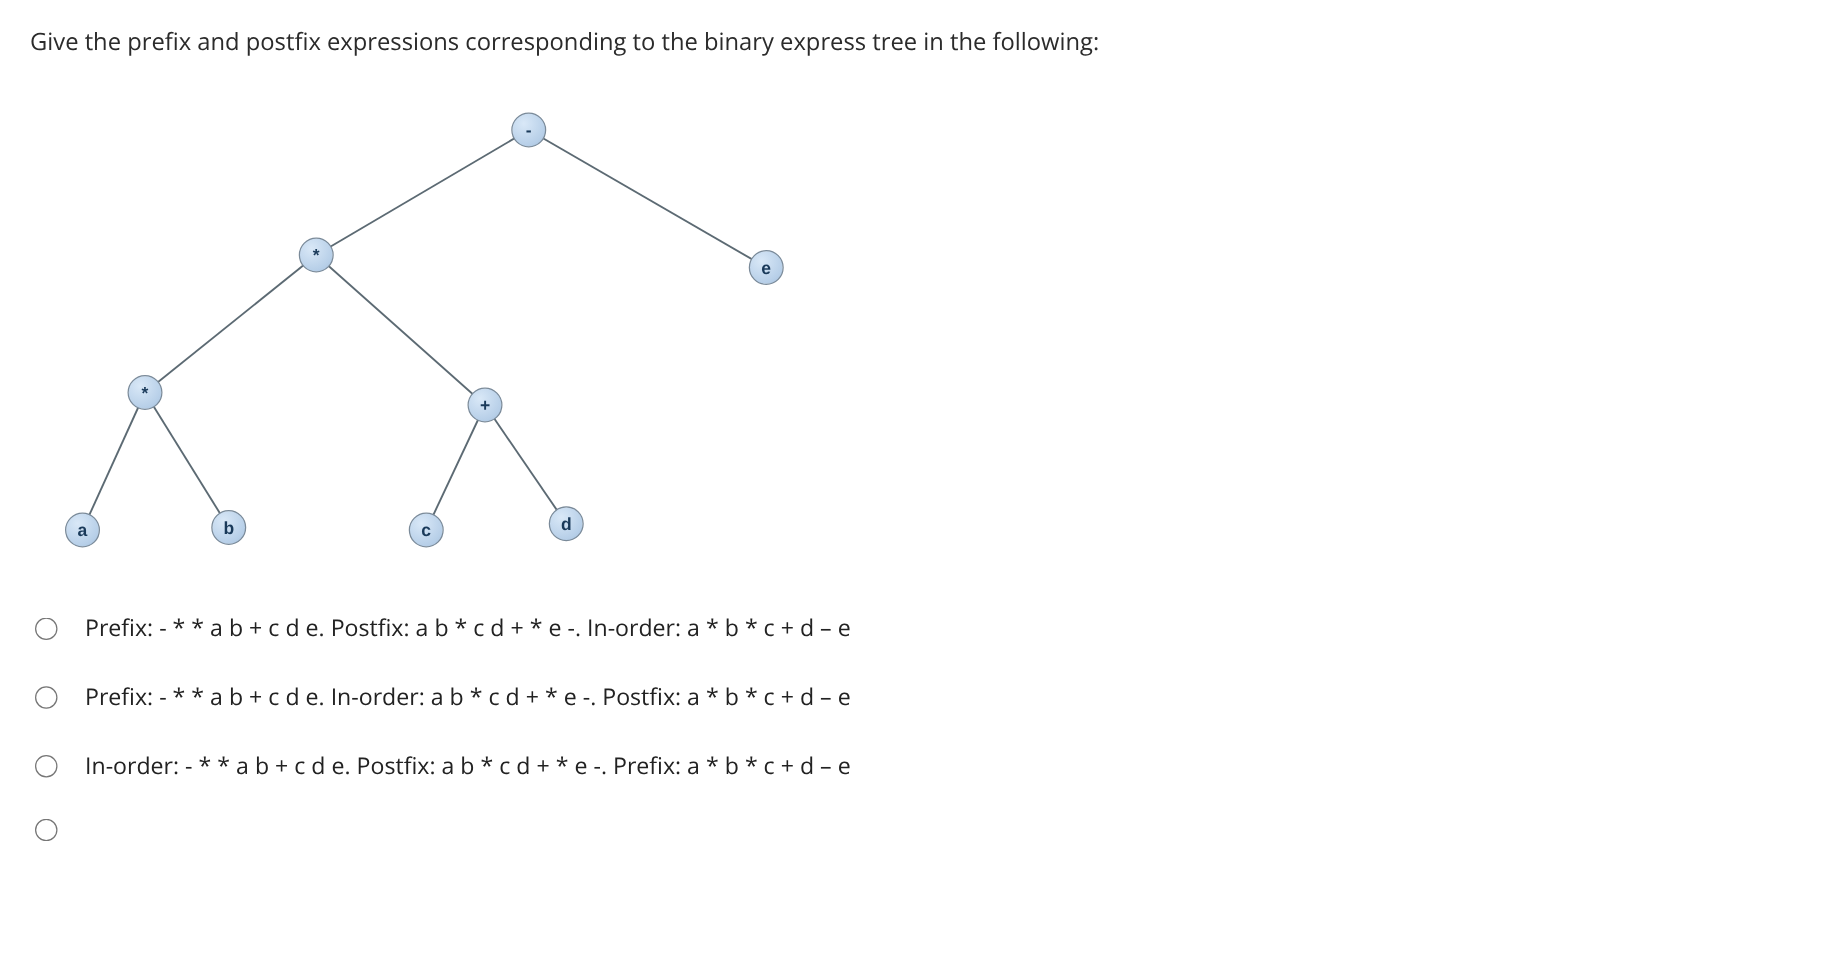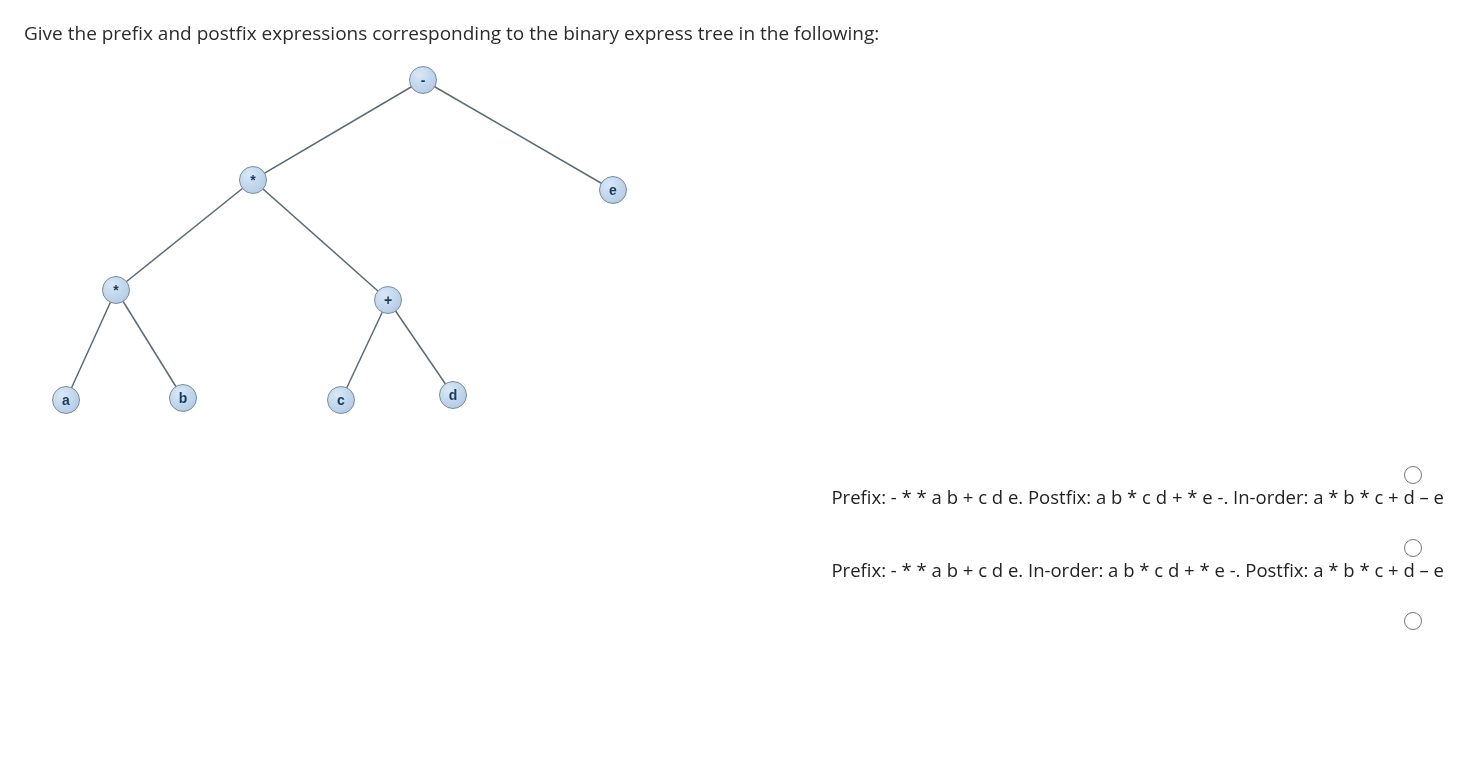--- a/index.html
+++ b/index.html
@@ -8,20 +8,21 @@
     color: #333;
     margin: 0;
     padding: 20px 24px;
     width: 1468px;
     box-sizing: border-box;
     background: #fff;
   }
   .question-text {
     font-size: 19px;
     color: #2b2b2b;
+    margin-bottom: 24px;
   }
   .tree-wrap {
     position: relative;
     width: 640px;
     height: 380px;
     margin-bottom: 40px;
     margin-left: 10px;
   }
   .tree-edges {
     position: absolute;
@@ -49,23 +50,22 @@
     font-size: 14px;
     font-weight: bold;
     color: #1a3a5a;
     line-height: 1;
   }
   .options {
     margin-top: 10px;
   }
   .option-row {
     display: flex;
-    align-items: flex-end;
+    align-items: center;
     margin: 30px 0;
-    flex-direction: column;
   }
   .option-row input[type="radio"] {
     width: 18px;
     height: 18px;
     margin: 0 22px 0 4px;
     accent-color: #888;
   }
   .option-label {
     font-size: 18.5px;
     color: #222;
@@ -104,14 +104,18 @@
   <div class="option-row">
     <input type="radio" name="ans" style="">
     <span class="option-label">Prefix: - * * a b + c d e. Postfix: a b * c d + * e -. In-order: a * b * c + d – e</span>
   </div>
   <div class="option-row">
     <input type="radio" name="ans" style="">
     <span class="option-label">Prefix: - * * a b + c d e. In-order: a b * c d + * e -. Postfix: a * b * c + d – e</span>
   </div>
   <div class="option-row">
     <input type="radio" name="ans" style="">
+    <span class="option-label">In-order: - * * a b + c d e. Postfix: a b * c d + * e -. Prefix: a * b * c + d – e</span>
+  </div>
+  <div class="option-row">
+    <input type="radio" name="ans" style="">
   </div>
 </div>
 
 </body></html>

